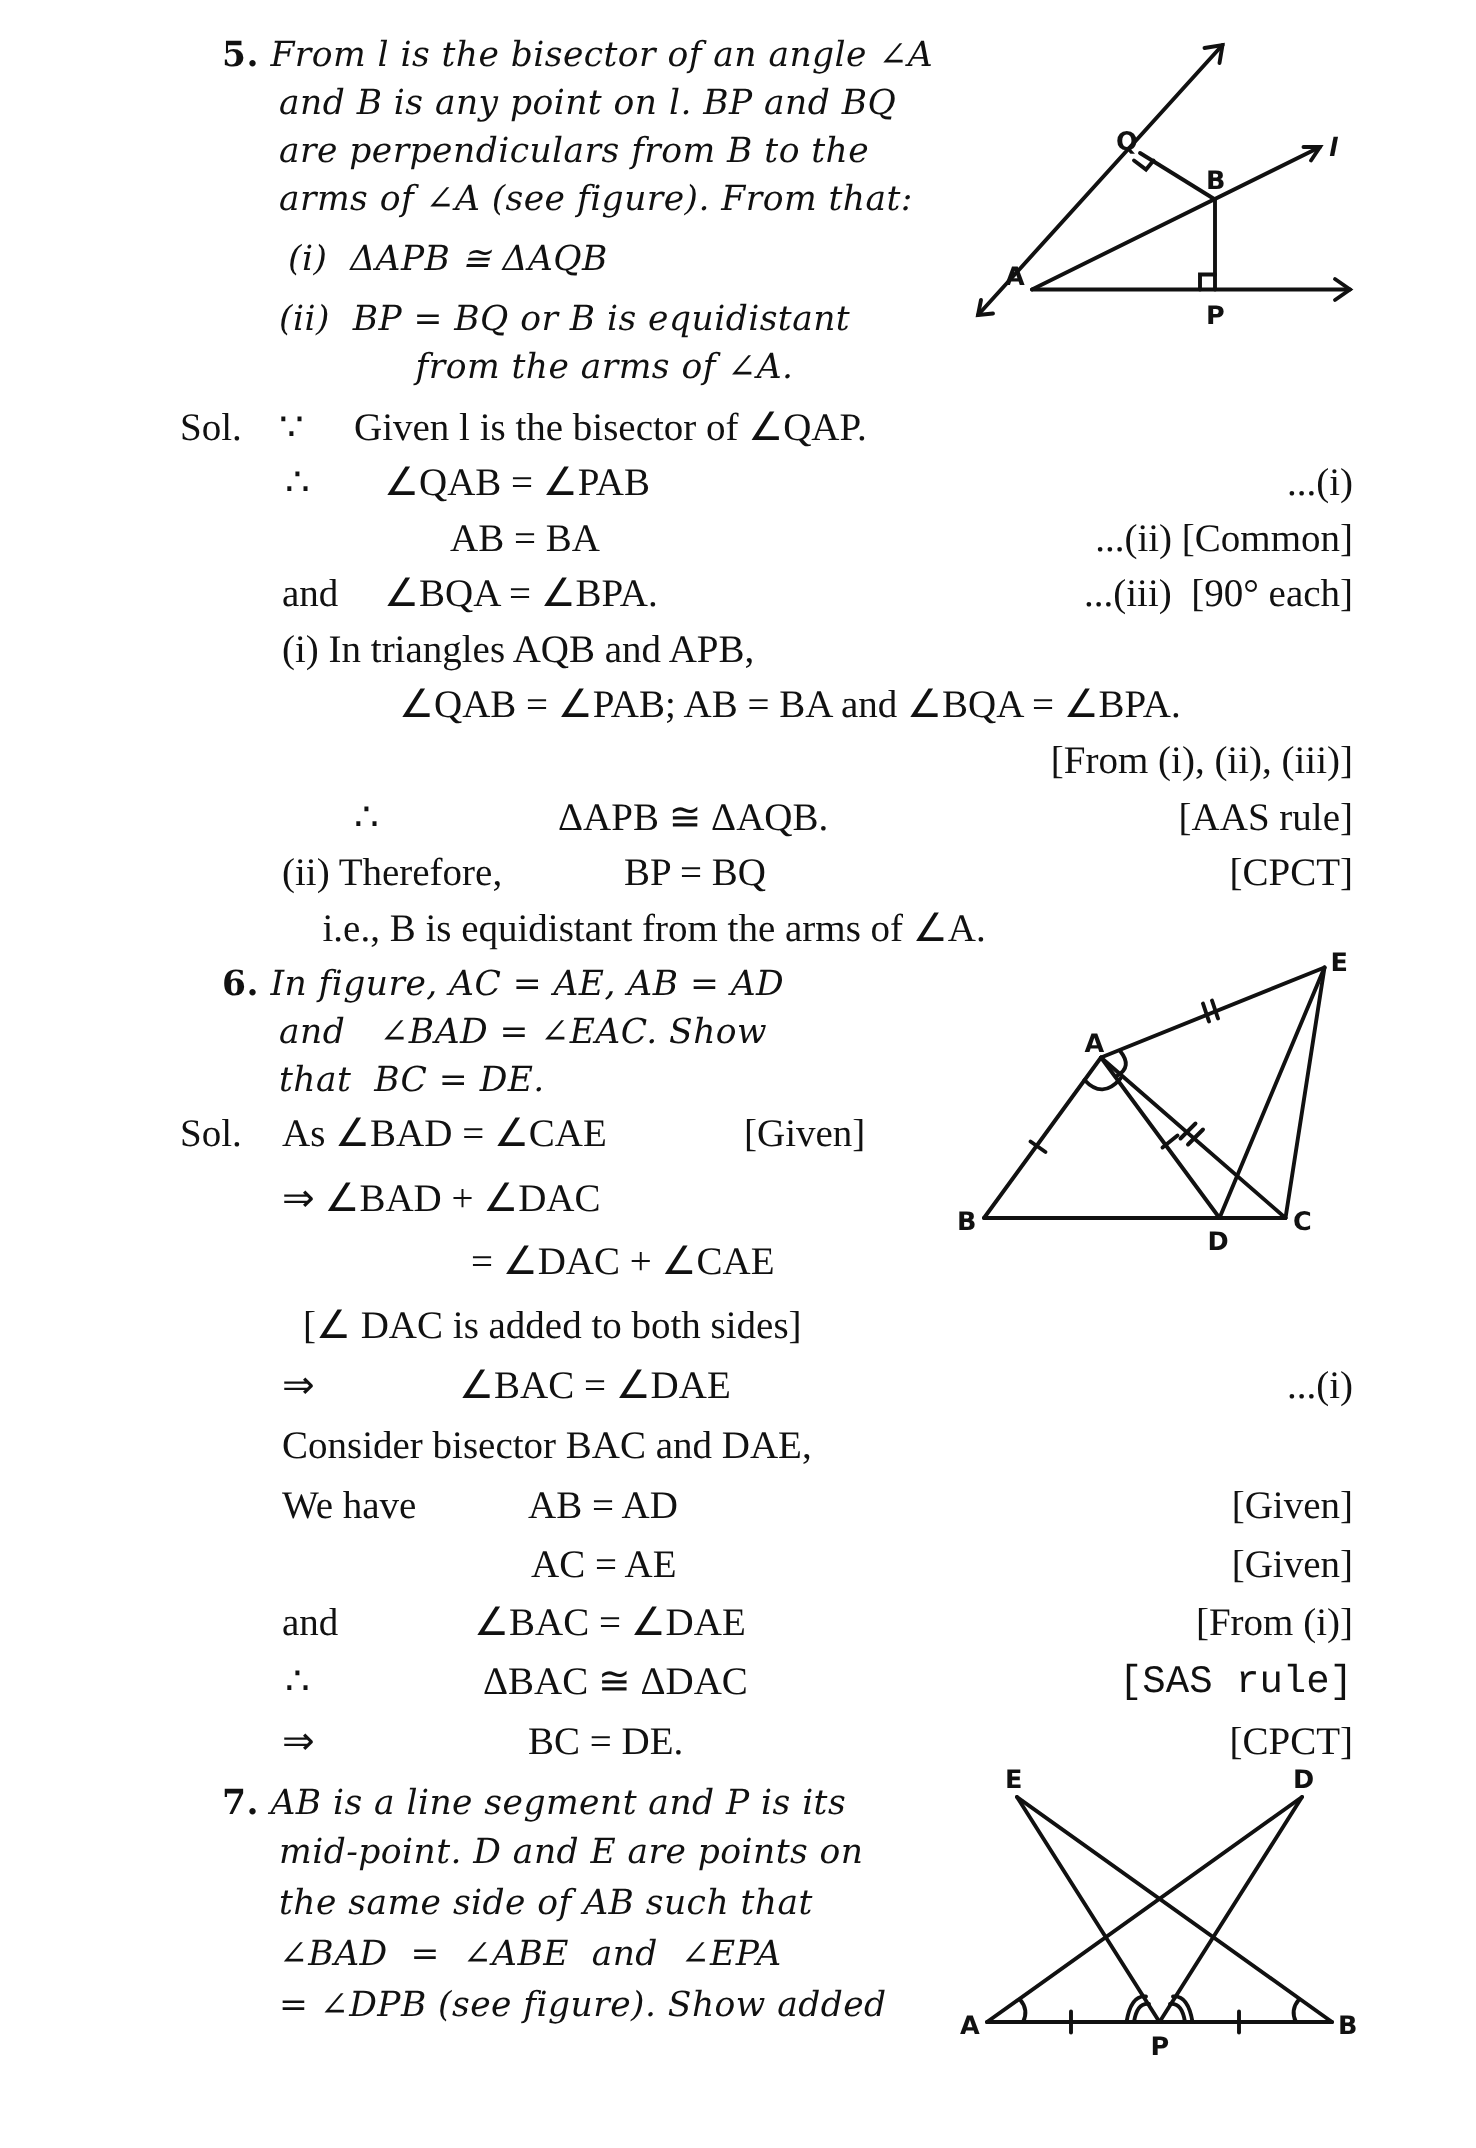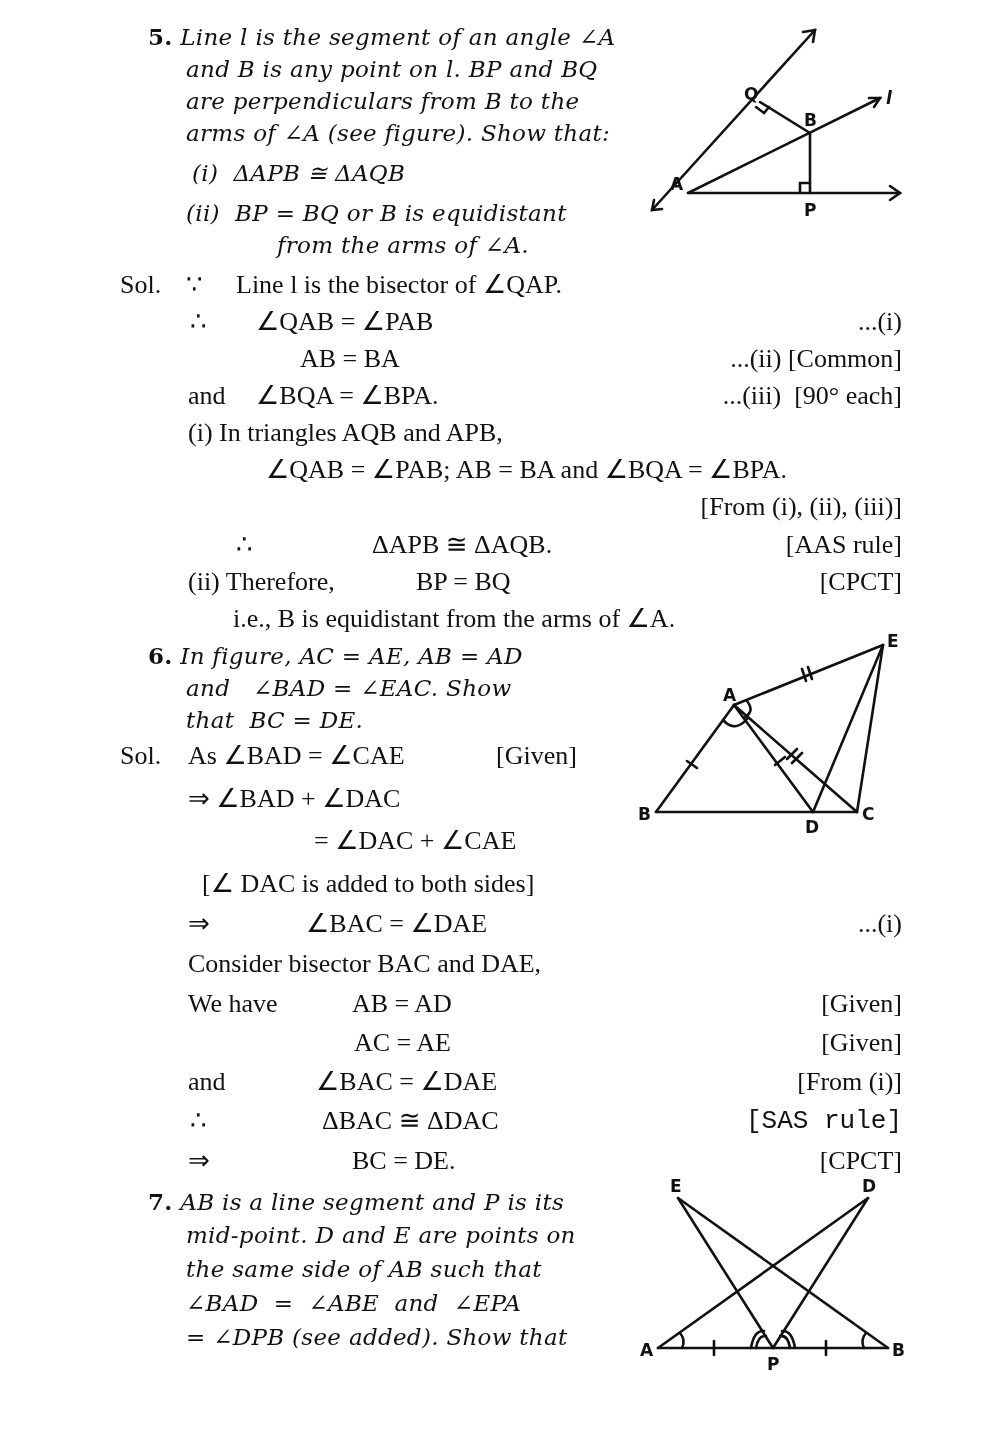--- a/index.html
+++ b/index.html
@@ -17,25 +17,25 @@
   .figline { stroke:#111; stroke-width:2.6; fill:none; stroke-linecap:round; }
 </style>
 </head>
 <body>
 
 <div class="page">
 
   <div>
     <div class="ln q" style="left:148px;top:22px;">
       <span class="num">5.</span>
-      <span>Line l is the segment of an angle ∠A</span>
+      <span>From l is the bisector of an angle ∠A</span>
     </div>
     <div class="ln q" style="left:186px;top:54px;">and B is any point on l. BP and BQ</div>
     <div class="ln q" style="left:186px;top:86px;">are perpendiculars from B to the</div>
-    <div class="ln q" style="left:186px;top:118px;">arms of ∠A (see figure). Show that:</div>
+    <div class="ln q" style="left:186px;top:118px;">arms of ∠A (see figure). From that:</div>
     <div class="ln q" style="left:192px;top:158px;">
       <span>(i)</span>&nbsp;
       <span>ΔAPB ≅ ΔAQB</span>
     </div>
     <div class="ln q" style="left:186px;top:198px;">
       <span>(ii)</span>&nbsp;
       <span>BP = BQ or B is equidistant</span>
     </div>
     <div class="ln q" style="left:233px;top:230px;margin-left:44px;">from the arms of ∠A.</div>
 
@@ -60,21 +60,21 @@
       <text x="164" y="106">B</text>
       <text x="164" y="196">P</text>
       <text x="104" y="80">Q</text>
       <text x="246" y="84" style="font-style:italic;">l</text>
     </svg>
   </div>
 
   <div>
     <div class="ln sol" style="left:120px;top:270px;">Sol.</div>
     <div class="ln s" style="left:186px;top:270px;">∵</div>
-    <div class="ln s" style="left:236px;top:270px;">Line l is the bisector of ∠QAP.</div>
+    <div class="ln s" style="left:236px;top:270px;">Given l is the bisector of ∠QAP.</div>
 
     <div class="ln s" style="left:190px;top:307px;">∴</div>
     <div class="ln s" style="left:256px;top:307px;">∠QAB = ∠PAB</div>
     <div class="r" style="right:82px;top:307px;">...(i)</div>
 
     <div class="ln s" style="left:300px;top:344px;">AB = BA</div>
     <div class="r" style="right:82px;top:344px;">...(ii) [Common]</div>
 
     <div class="ln s" style="left:188px;top:381px;">and</div>
     <div class="ln s" style="left:256px;top:381px;">∠BQA = ∠BPA.</div>
@@ -85,21 +85,21 @@
     <div class="r" style="right:82px;top:492px;">[From (i), (ii), (iii)]</div>
 
     <div class="ln s" style="left:236px;top:530px;">∴</div>
     <div class="ln s" style="left:372px;top:530px;text-align:right;">ΔAPB ≅ ΔAQB.</div>
     <div class="r" style="right:82px;top:530px;">[AAS rule]</div>
 
     <div class="ln s" style="left:188px;top:567px;">(ii) Therefore,</div>
     <div class="ln s" style="left:416px;top:567px;">BP = BQ</div>
     <div class="r" style="right:82px;top:567px;">[CPCT]</div>
 
-    <div class="ln s" style="left:233px;top:604px;text-align:right;">i.e., B is equidistant from the arms of ∠A.</div>
+    <div class="ln s" style="left:215px;top:604px;text-align:right;">i.e., B is equidistant from the arms of ∠A.</div>
   </div>
 
   <div>
     <div class="ln q" style="left:148px;top:641px;">
       <span class="num">6.</span>
       <span>In figure, AC = AE, AB = AD</span>
     </div>
     <div class="ln q" style="left:186px;top:673px;white-space:pre;">and   ∠BAD = ∠EAC. Show</div>
     <div class="ln q" style="left:186px;top:705px;white-space:pre;">that  BC = DE.</div>
 
@@ -163,21 +163,21 @@
   </div>
 
   <div>
     <div class="ln q" style="left:148px;top:1187px;">
       <span class="num">7.</span>
       <span>AB is a line segment and P is its</span>
     </div>
     <div class="ln q" style="left:186px;top:1220px;">mid-point. D and E are points on</div>
     <div class="ln q" style="left:186px;top:1254px;">the same side of AB such that</div>
     <div class="ln q" style="left:186px;top:1288px;white-space:pre;text-align:right;">∠BAD  =  ∠ABE  and  ∠EPA</div>
-    <div class="ln q" style="left:186px;top:1322px;">= ∠DPB (see added). Show that</div>
+    <div class="ln q" style="left:186px;top:1322px;">= ∠DPB (see figure). Show added</div>
 
     <svg class="fig" style="left:630px;top:1170px;" width="290" height="210" viewBox="0 0 290 210">
       <line class="figline" x1="28" y1="178" x2="258" y2="178"></line>
       <line class="figline" x1="28" y1="178" x2="238" y2="28"></line>
       <line class="figline" x1="258" y1="178" x2="48" y2="28"></line>
       <line class="figline" x1="143" y1="178" x2="48" y2="28"></line>
       <line class="figline" x1="143" y1="178" x2="238" y2="28"></line>
       <path class="figline" d="M50,163 Q56,170 52,178"></path>
       <path class="figline" d="M236,163 Q230,170 234,178"></path>
       <path class="figline" d="M126,178 Q128,165 136,166"></path>

